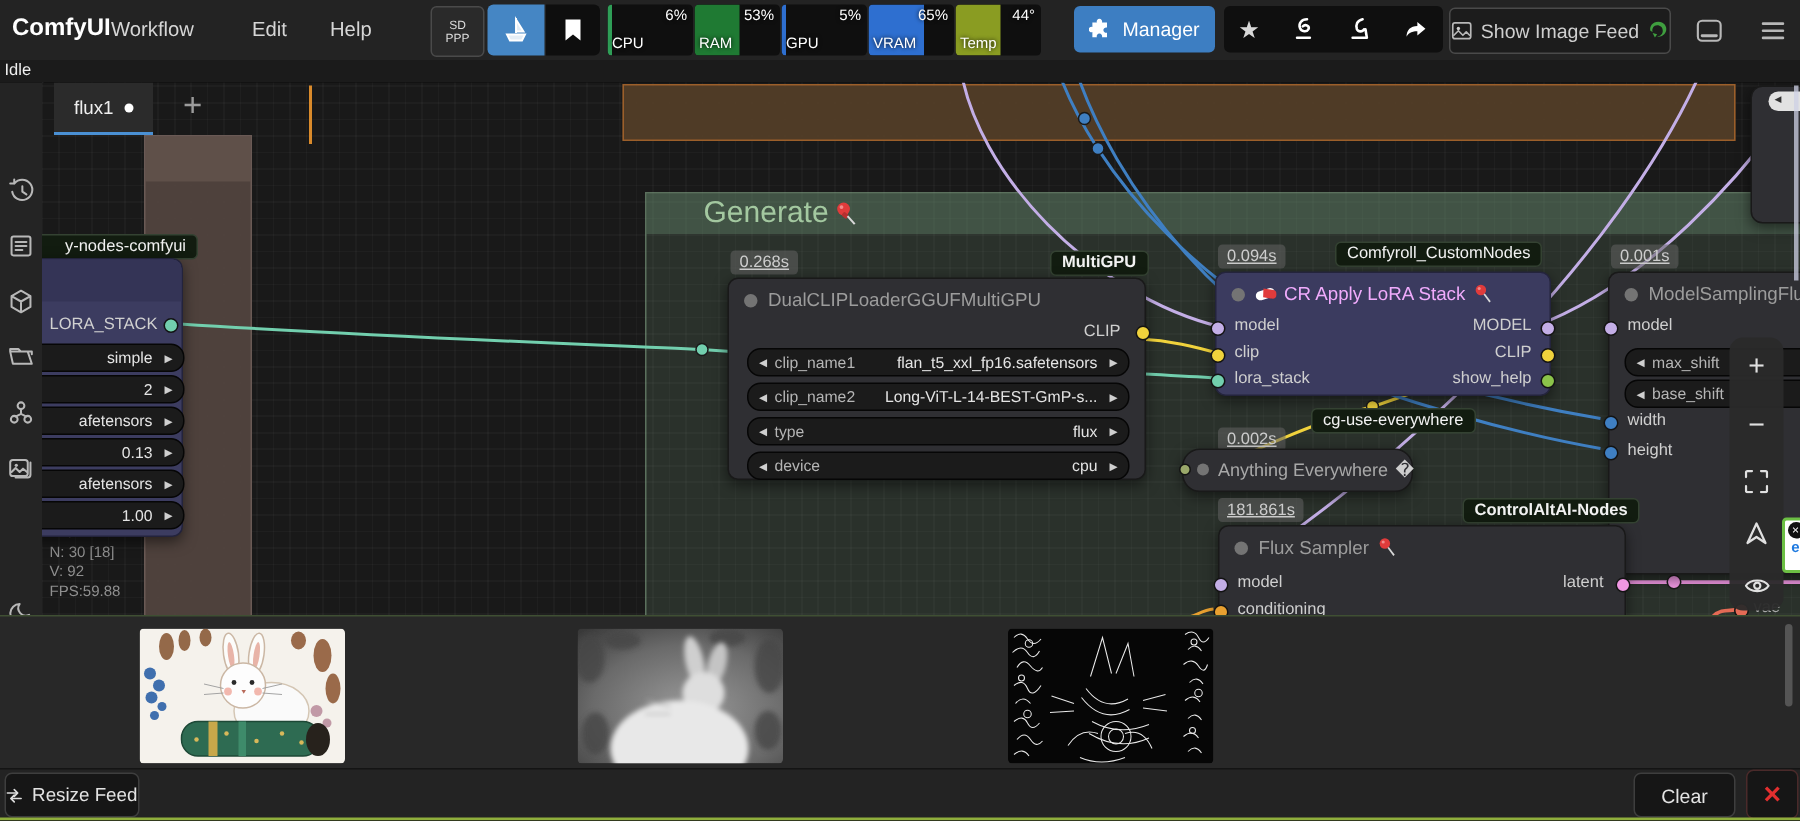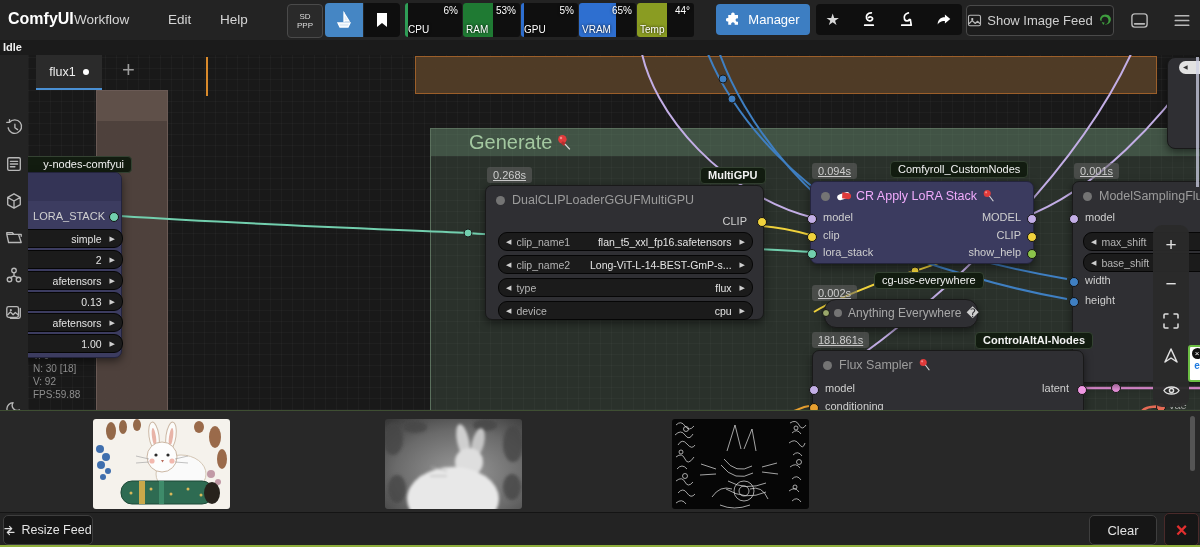--- a/index.html
+++ b/index.html
@@ -18,21 +18,21 @@
   .monitor{position:absolute;top:3px;width:57px;height:34px;background:#0f0f0f;border-radius:3px;overflow:hidden;}
   .mfill{position:absolute;left:0;top:0;bottom:0;}
   .mlabel{position:absolute;left:3px;bottom:2px;font-size:10px;color:#fff;text-shadow:0 0 3px #000;}
   .mval{position:absolute;right:4px;top:2px;font-size:10px;color:#fff;text-shadow:0 0 3px #000;}
   .btn-manager{position:absolute;left:716px;top:4px;width:94px;height:31px;background:#3d7ec2;border-radius:4px;display:flex;align-items:center;justify-content:center;gap:7px;color:#fff;font-size:13px;}
   .iconstrip{position:absolute;left:816px;top:4px;width:146px;height:31px;background:#0f0f0f;border-radius:4px;display:flex;align-items:center;justify-content:space-around;}
   .btn-feedtoggle{position:absolute;left:966px;top:5px;width:146px;height:29px;background:#1c1c1c;border:1px solid #4a4a4a;border-radius:4px;display:flex;align-items:center;justify-content:center;gap:5px;color:#cfcfcf;font-size:13px;}
   .topicon{color:#d8d8d8;}
   
   .statusrow{position:absolute;left:0;top:40px;width:1200px;height:15px;background:#1b1b1b;}
-  .statustext{position:absolute;left:3px;top:1px;font-size:11px;font-weight:bold;color:#f0f0f0;}
+  .statustext{position:absolute;left:3px;top:1px;font-size:11px;font-weight:normal;color:#f0f0f0;}
   
   .sidebar{position:absolute;left:0;top:55px;width:28px;height:355px;background:#242424;border-right:1px solid #333336;}
   .sbicon{position:absolute;left:5px;width:18px;height:18px;}
   .ic{stroke:#b8b8b8;fill:none;stroke-width:1.5;stroke-linecap:round;stroke-linejoin:round;}
   
   .canvas{position:absolute;left:28px;top:55px;width:1172px;height:355px;background:#191919;overflow:hidden;
     background-image:repeating-linear-gradient(0deg,rgba(255,255,255,.028) 0 1px,transparent 1px 11px),
                      repeating-linear-gradient(90deg,rgba(255,255,255,.028) 0 1px,transparent 1px 11px);}
   .group{position:absolute;}
   .g-brown{background:rgba(86,64,40,.88);border:1px solid #9c5f2a;}
@@ -361,21 +361,21 @@
       <span class="wname">base_shift</span>
     </div>
     <span class="port" style="left:-4px;top:95px;background:#3f7fc2"></span>
     <div class="nrow" style="left:12px;top:92px">width</div>
     <span class="port" style="left:-4px;top:115px;background:#3f7fc2"></span>
     <div class="nrow" style="left:12px;top:112px">height</div>
   </div>
 
   <div class="tbadge nz" style="left:784px;top:230px">0.002s</div>
   <div class="pbadge nz" style="left:846px;top:217px;font-weight:normal">cg-use-everywhere</div>
-  <div class="node nz" style="left:796px;top:244px;width:152px;height:27px;border-radius:12px">
+  <div class="node nz" style="left:760px;top:244px;width:152px;height:27px;border-radius:12px">
     <span class="port" style="left:-3px;top:9px;background:#9aa86a;width:6px;height:6px"></span>
     <span class="ndot" style="top:9px;left:9px;width:8px;height:8px"></span>
     <div class="ntitle" style="top:6px;left:23px;font-size:12px;color:#a8a8a8">
       <span>Anything Everywhere</span>
       <span style="color:#cfcfcf">�</span>
     </div>
   </div>
 
   <div class="tbadge nz" style="left:784px;top:277px">181.861s</div>
   <div class="pbadge nz" style="left:947px;top:277px;font-weight:bold">ControlAltAI-Nodes</div>

